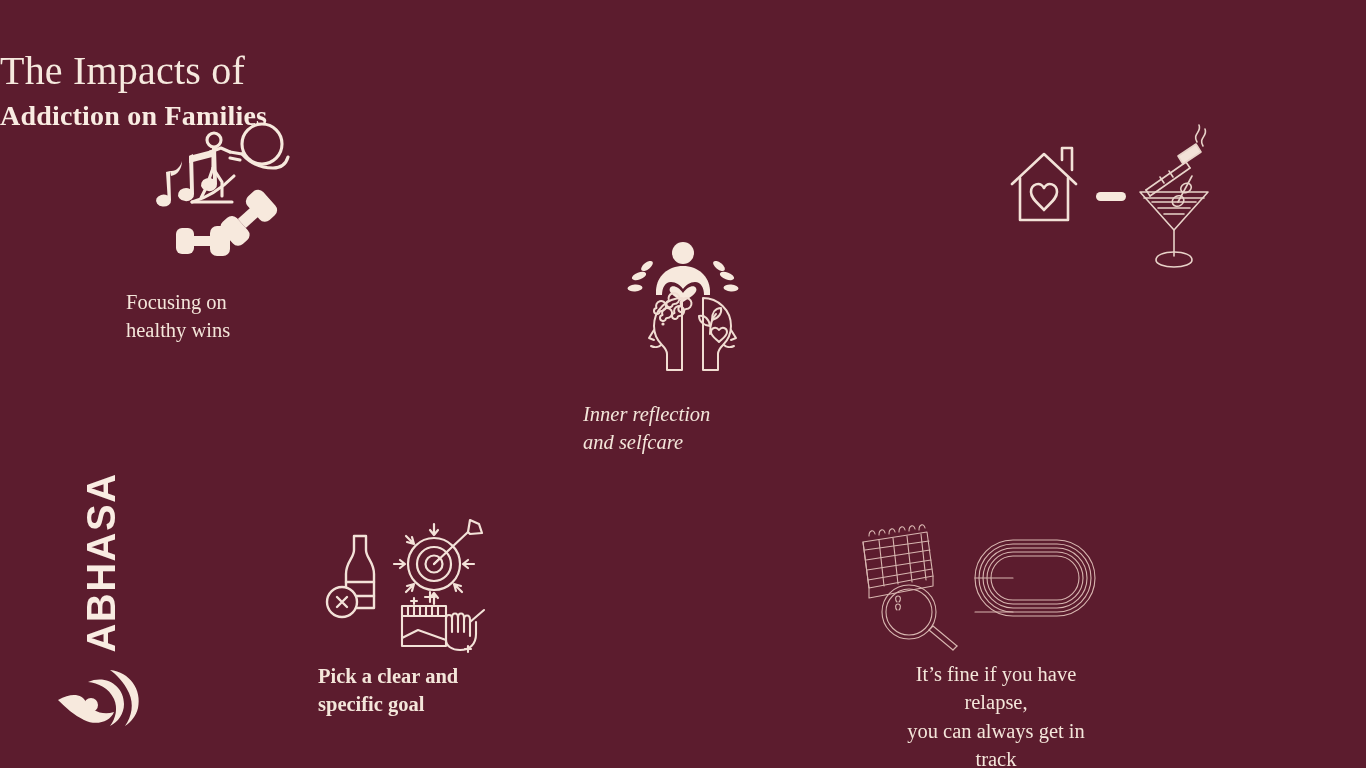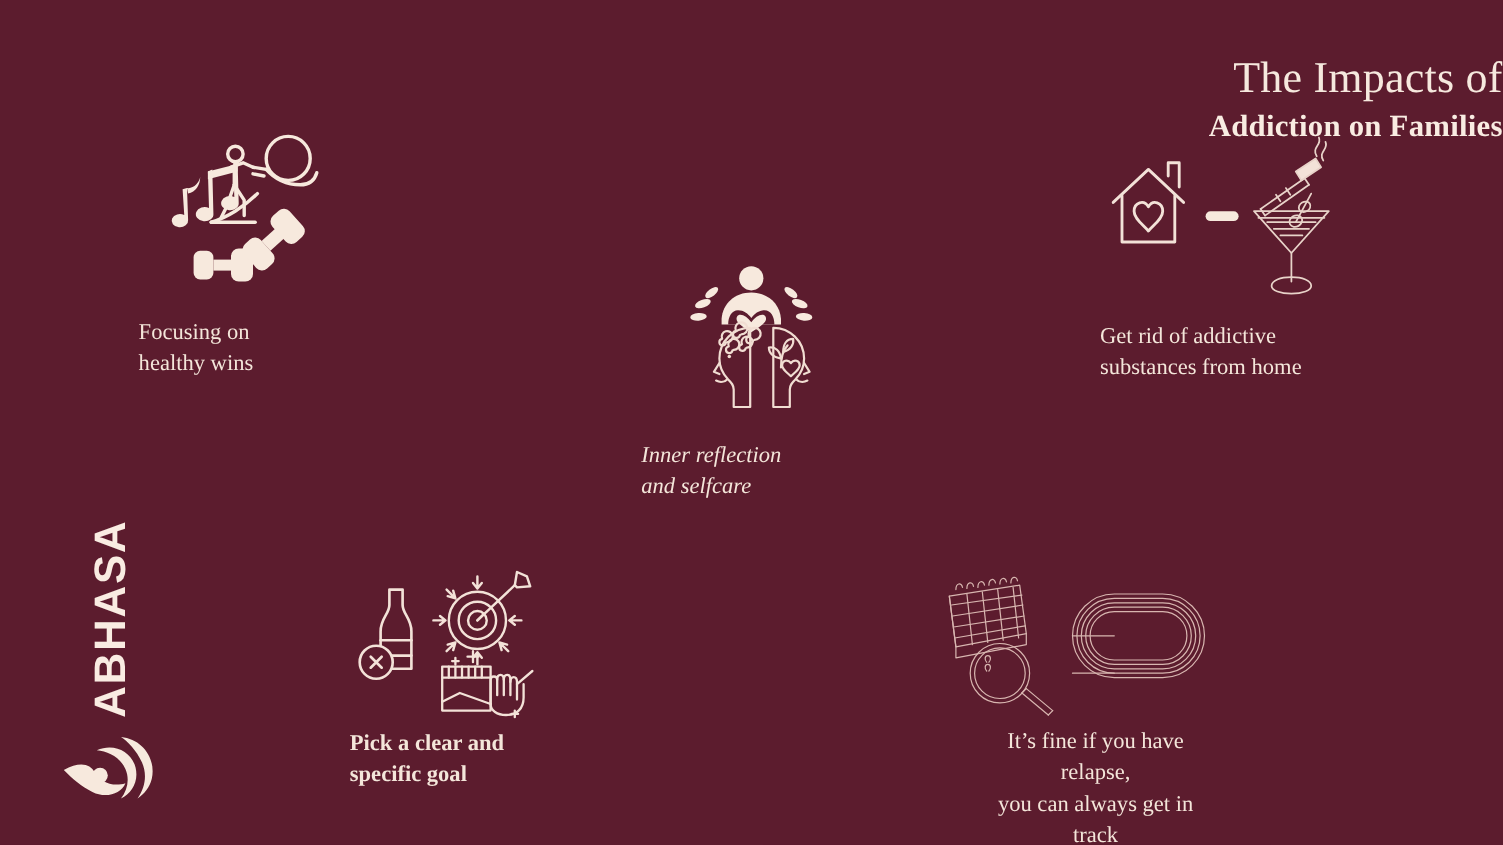--- a/index.html
+++ b/index.html
@@ -21,21 +21,21 @@
     inset: 0;
     background: #5c1c2e;
   }
 
   
   .title-block {
     position: absolute;
     left: 0;
     top: 48px;
     width: 1366px;
-    text-align: right;
+    text-align: left;
     line-height: 1.16;
   }
   .title-line1 {
     display: block;
     font-size: 40px;
     font-weight: 400;
     letter-spacing: 0.2px;
     color: #f6e9de;
   }
   .title-line2 {
@@ -256,22 +256,20 @@
         <path d="M192 48 L178 74"></path>
         <ellipse cx="186" cy="60" rx="5.5" ry="4.5" transform="rotate(-30 186 60)"></ellipse>
         <ellipse cx="178" cy="73" rx="6" ry="5" transform="rotate(-30 178 73)"></ellipse>
 
         <path d="M152 74 L196 74"></path>
         <path d="M158 80 L190 80"></path>
         <path d="M164 86 L184 86"></path>
       </g>
     </svg>
   </div>
-  <div class="caption">Get rid of addictive
-substances from home</div>
 </div>
 
 <div class="item" id="item-clear-goal">
   <div class="art">
     <svg width="196" height="132" viewBox="0 0 196 132" fill="none" aria-hidden="true">
 
       <g stroke="#f3e2d8" stroke-width="2.4" fill="none" stroke-linecap="round" stroke-linejoin="round">
         <path d="M36 18 L48 18 L48 32 C48 40 56 44 56 56 L56 90 L28 90 L28 56 C28 44 36 40 36 32 Z"></path>
         <path d="M28 64 L56 64"></path>
         <path d="M28 78 L56 78"></path>

